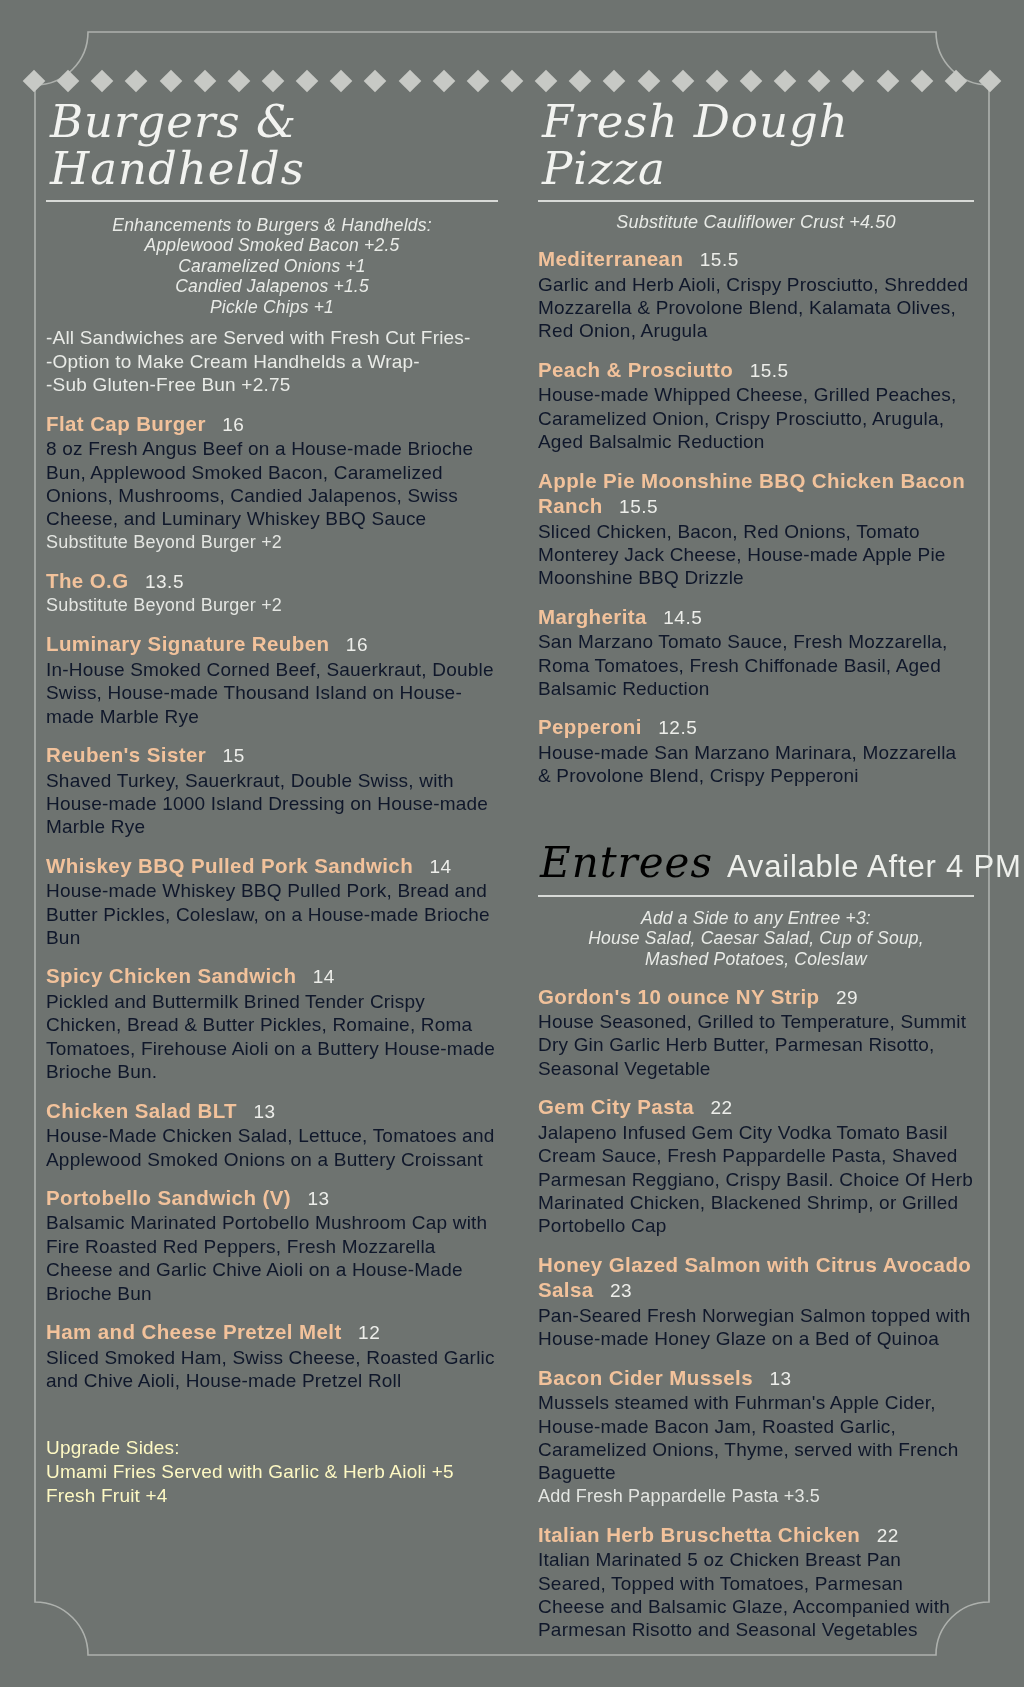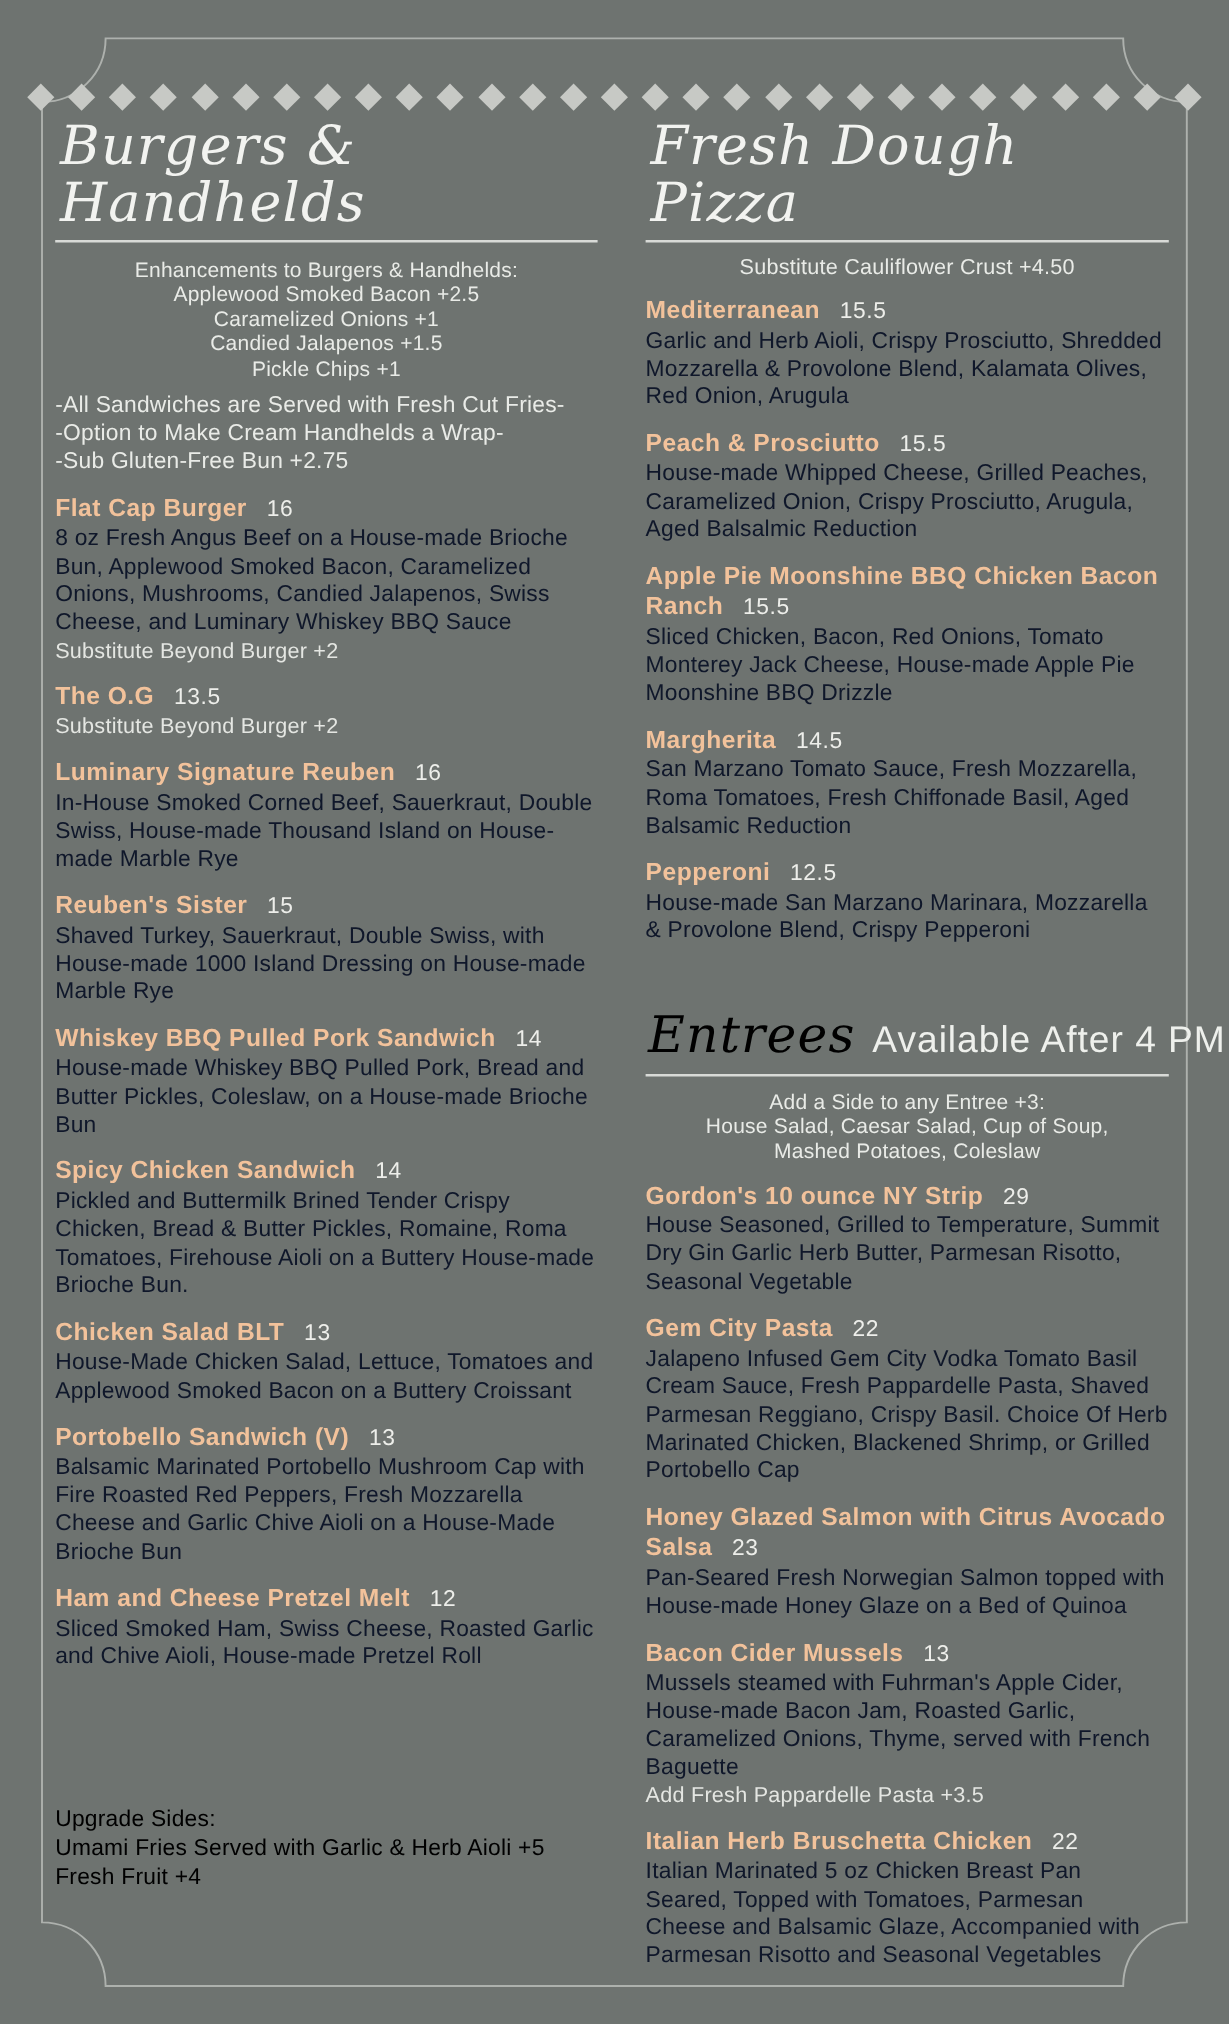--- a/index.html
+++ b/index.html
@@ -9,30 +9,30 @@
   svg.frame{position:absolute;left:0;top:0;}
   .diamond-row{position:absolute;left:26px;right:26px;top:73px;display:flex;justify-content:space-between;}
   .diamond{width:16px;height:16px;background:#c7c9c5;transform:rotate(45deg);}
   .col{position:absolute;top:98px;color:#e7e9e5;}
   .col-left{left:46px;width:452px;}
   .col-right{left:538px;width:436px;}
   .script-title{font-family:"DejaVu Serif", serif;font-style:italic;font-weight:400;
                 font-size:45px;color:#f2f3f0;letter-spacing:1px;line-height:1.05;}
   .title-wrap{border-bottom:2px solid rgba(243,244,241,.8);padding:0 4px 7px 4px;margin-bottom:13px;text-align:left;}
   .title-wrap.pizza{margin-bottom:10px;}
-  .centered-block{ text-align:center;font-size:17.5px;line-height:20.6px;color:#e9ebe7;letter-spacing:.2px;}
+  .centered-block{ text-align:center;font-size:17.5px;line-height:20.6px;color:#e9ebe7;letter-spacing:.2px;font-style:italic;}
   .notes-block{font-size:19px;line-height:23.4px;margin-top:9px;letter-spacing:.2px;color:#e9ebe7;}
   .menu-items{margin:0;}
   .menu-item{margin-top:15px;}
   .item-head{line-height:23.5px;}
   .item-name{font-weight:bold;font-size:20.5px;color:#f2c29b;letter-spacing:.4px;}
   .item-price{font-size:19px;color:#edeeea;margin-left:12px;letter-spacing:.5px;}
   .item-desc{font-size:19px;line-height:23.4px;letter-spacing:.2px;color:#0f172a;}
   .item-note{font-size:18px;line-height:23px;letter-spacing:.2px;color:#e4e6e2;}
-  .left-footer{margin-top:113px;font-size:19px;line-height:23.6px;letter-spacing:.2px;color:#000000;}
+  .left-footer{margin-top:44px;font-size:19px;line-height:23.6px;letter-spacing:.2px;color:#fef9c3;}
   .entrees{margin-top:50px;}
   .entrees-title-wrap{border-bottom:2px solid rgba(243,244,241,.8);padding:0 2px 8px 2px;margin-bottom:11px;white-space:nowrap;}
   .entrees-script{font-family:"DejaVu Serif", serif;font-style:italic;font-weight:400;font-size:42px;
                   color:#000000;letter-spacing:1px;vertical-align:baseline;}
   .entrees-rest{font-size:31px;color:#eef0ec;letter-spacing:.8px;margin-left:14px;}
   .pizza-sub{font-size:18px;}
 </style>
 </head>
 <body style="background: rgb(110, 115, 112);">
 
@@ -148,21 +148,21 @@
           </div>
           <div class="item-desc">Pickled and Buttermilk Brined Tender Crispy Chicken, Bread &amp; Butter Pickles, Romaine, Roma Tomatoes, Firehouse Aioli on a Buttery House-made Brioche Bun.</div>
 
         </div>
 
         <div class="menu-item">
           <div class="item-head">
             <span class="item-name">Chicken Salad BLT</span>
             <span class="item-price">13</span>
           </div>
-          <div class="item-desc">House-Made Chicken Salad, Lettuce, Tomatoes and Applewood Smoked Bacon on a Buttery Croissant</div>
+          <div class="item-desc">House-Made Chicken Salad, Lettuce, Tomatoes and Applewood Smoked Onions on a Buttery Croissant</div>
 
         </div>
 
         <div class="menu-item">
           <div class="item-head">
             <span class="item-name">Portobello Sandwich (V)</span>
             <span class="item-price">13</span>
           </div>
           <div class="item-desc">Balsamic Marinated Portobello Mushroom Cap with Fire Roasted Red Peppers, Fresh Mozzarella Cheese and Garlic Chive Aioli on a House-Made Brioche Bun</div>
 

